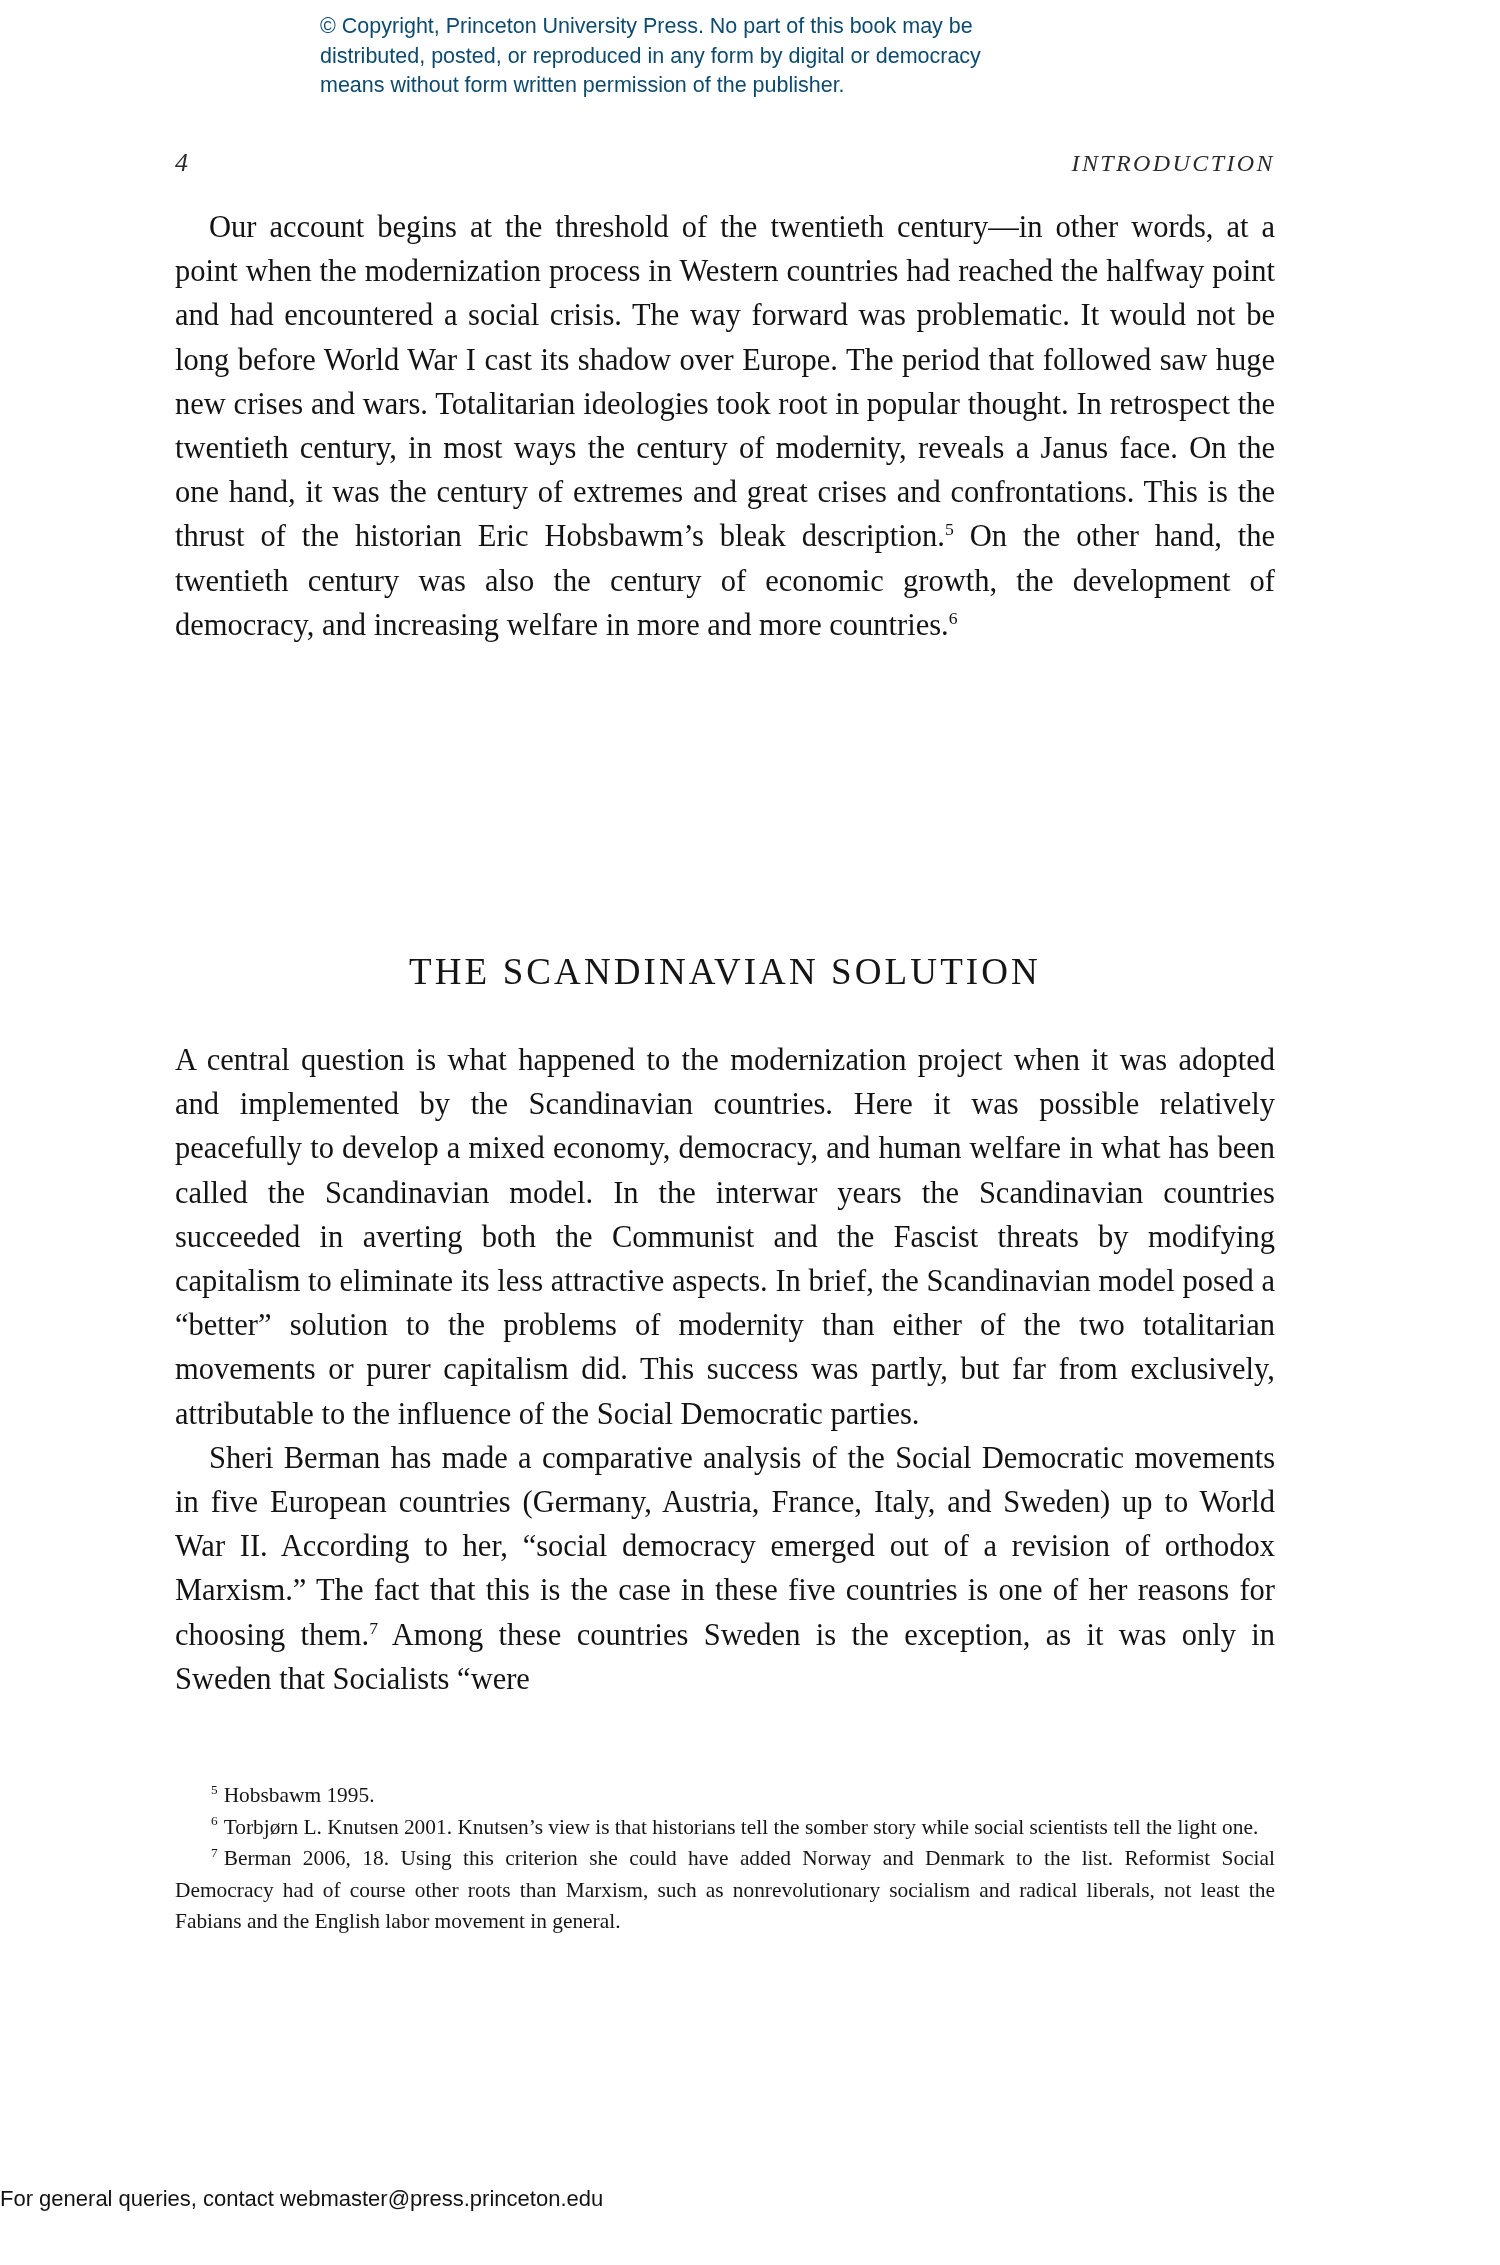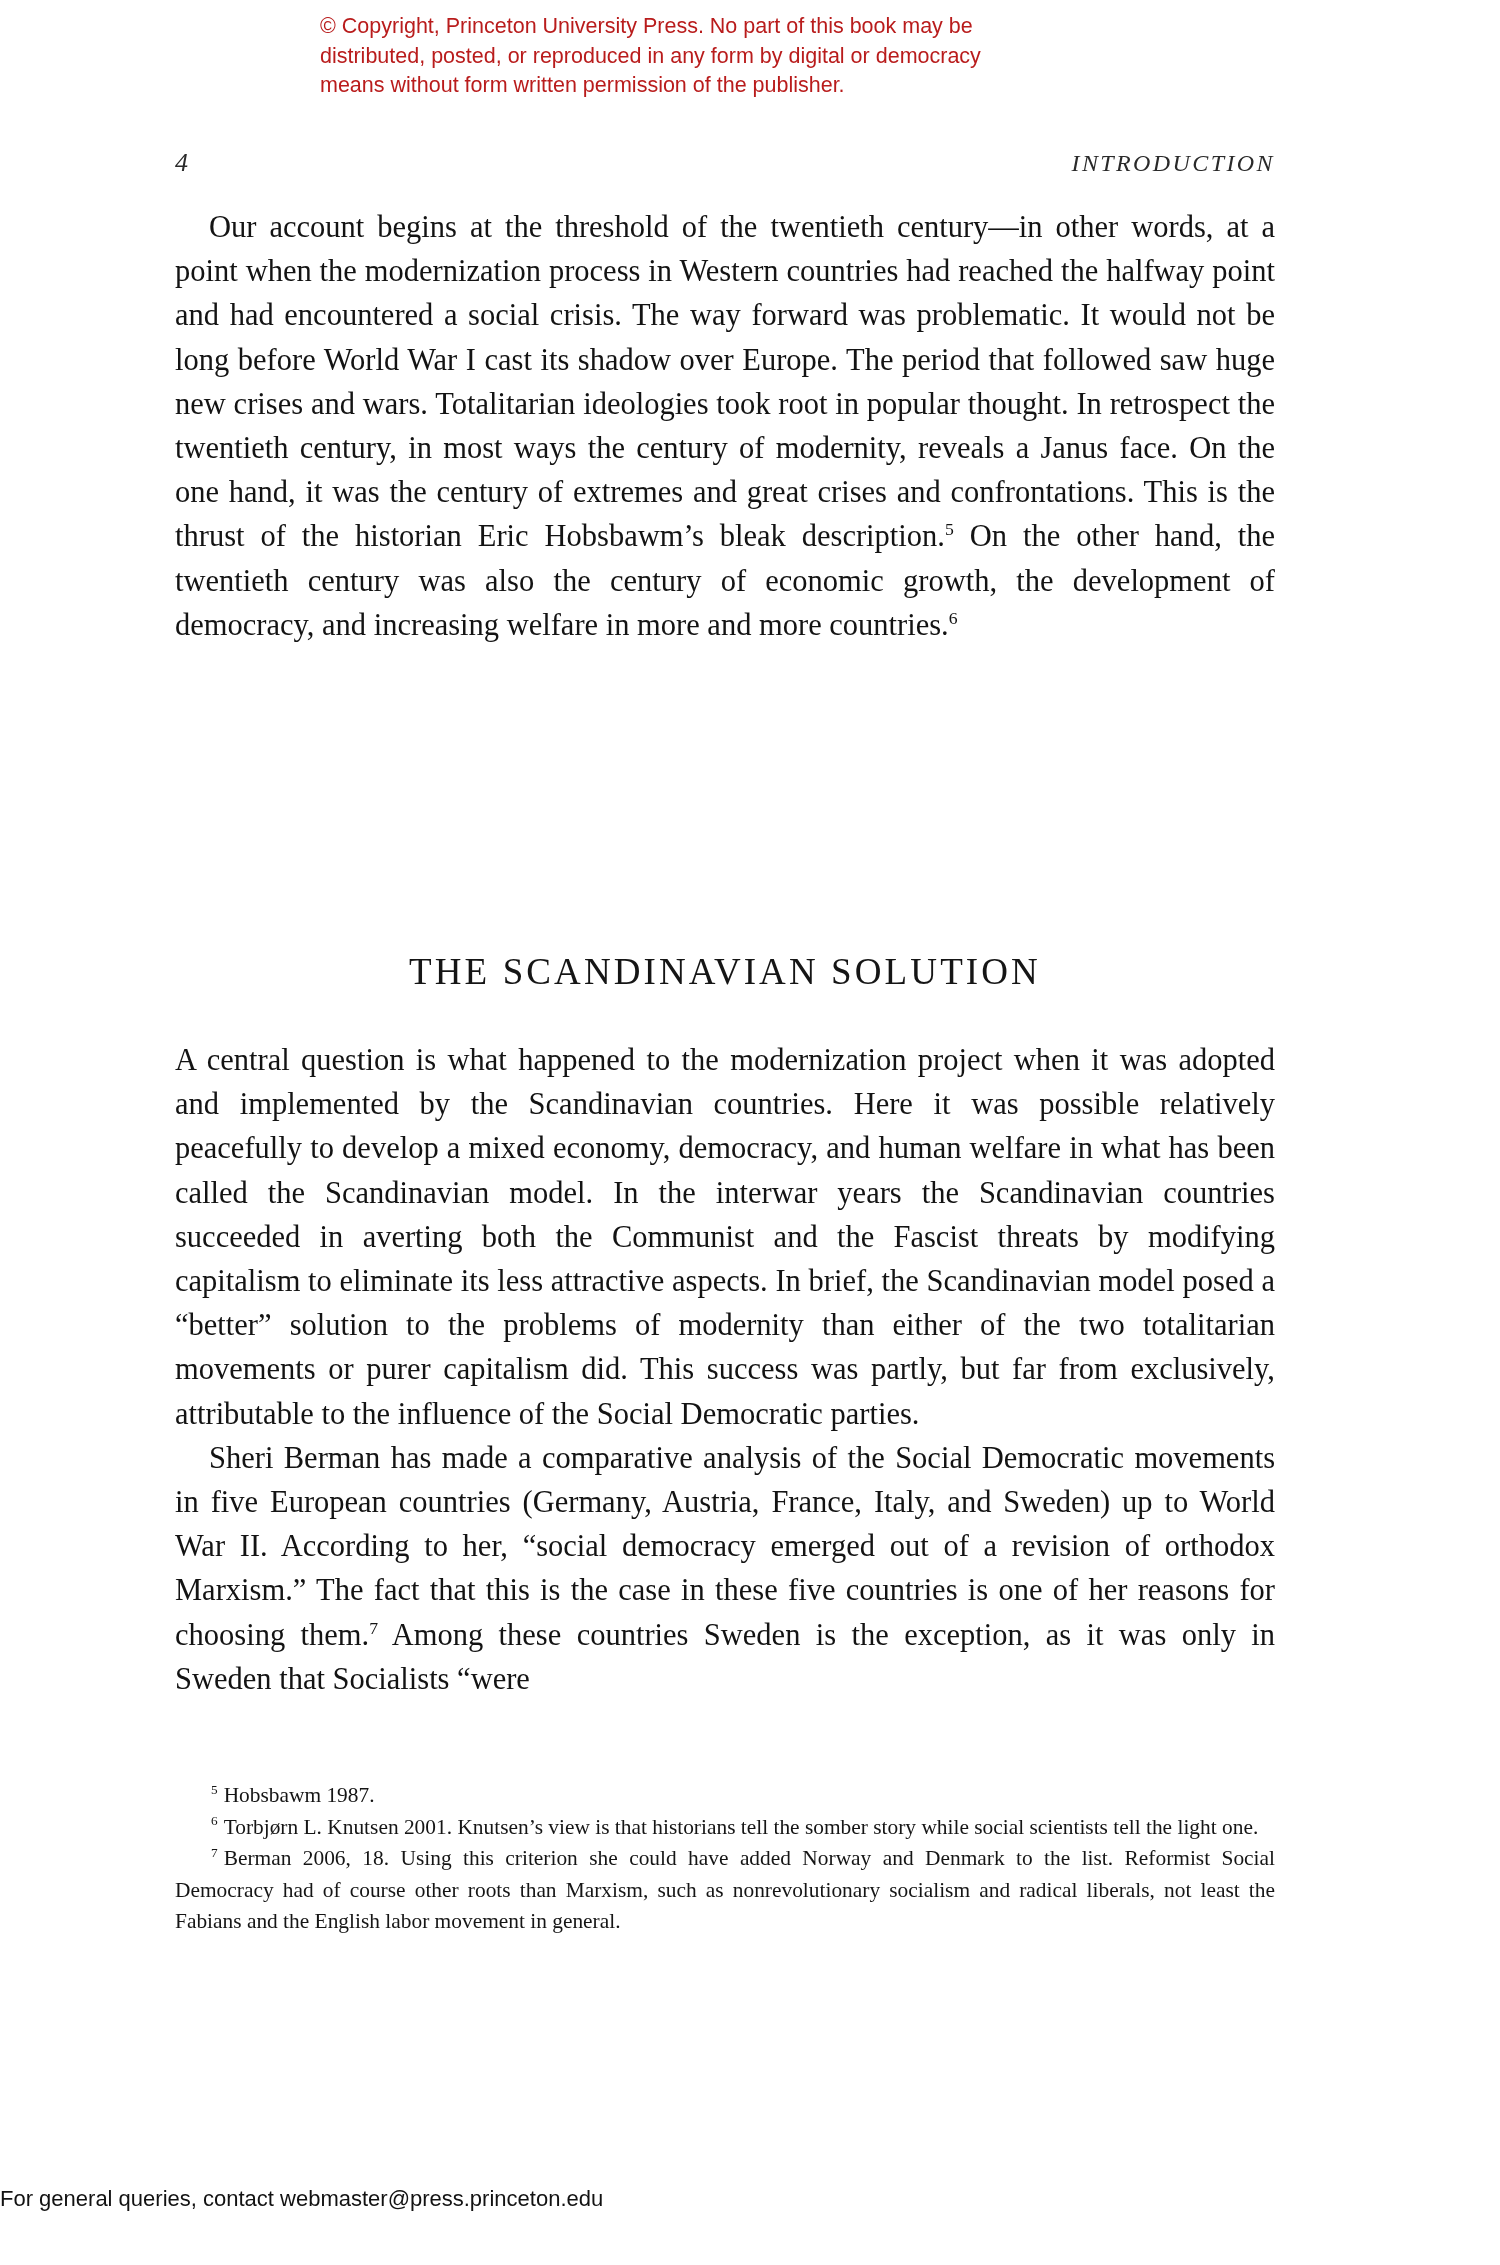--- a/index.html
+++ b/index.html
@@ -21,21 +21,21 @@
 
   
   .copyright-notice {
     position: absolute;
     left: 320px;
     top: 12px;
     width: 860px;
     font-family: "Liberation Sans", sans-serif;
     font-size: 21.5px;
     line-height: 1.38;
-    color: #b91c1c;
+    color: #0c4a6e;
     text-align: left;
   }
   .copyright-notice p {
     margin: 0;
   }
 
   
   .running-head {
     position: absolute;
     left: 175px;
@@ -160,20 +160,20 @@
   </div>
 
   <h2 class="section-heading">THE SCANDINAVIAN SOLUTION</h2>
 
   <div class="textblock-2">
     <p class="body-par">A central question is what happened to the modernization project when it was adopted and implemented by the Scandinavian countries. Here it was possible relatively peacefully to develop a mixed economy, democracy, and human welfare in what has been called the Scandinavian model. In the interwar years the Scandinavian countries succeeded in averting both the Communist and the Fascist threats by modifying capitalism to eliminate its less attractive aspects. In brief, the Scandinavian model posed a “better” solution to the problems of modernity than either of the two totalitarian movements or purer capitalism did. This success was partly, but far from exclusively, attributable to the influence of the Social Democratic parties.</p>
     <p class="body-par indent"><span>Sheri Berman has made a comparative analysis of the Social Democratic movements in five European countries (Germany, Austria, France, Italy, and Sweden) up to World War II. According to her, “social democracy emerged out of a revision of orthodox Marxism.” The fact that this is the case in these five countries is one of her reasons for choosing them.</span><sup class="fn">7</sup><span> Among these countries Sweden is the exception, as it was only in Sweden that Socialists “were</span></p>
   </div>
 
   <div class="footnotes">
-    <p class="footnote"><sup>5</sup><span>Hobsbawm 1987.</span></p>
+    <p class="footnote"><sup>5</sup><span>Hobsbawm 1995.</span></p>
     <p class="footnote"><sup>6</sup><span>Torbjørn L. Knutsen 2001. Knutsen’s view is that historians tell the somber story while social scientists tell the light one.</span></p>
     <p class="footnote"><sup>7</sup><span>Berman 2006, 18. Using this criterion she could have added Norway and Denmark to the list. Reformist Social Democracy had of course other roots than Marxism, such as nonrevolutionary socialism and radical liberals, not least the Fabians and the English labor movement in general.</span></p>
   </div>
 
   <div class="page-footer">For general queries, contact webmaster@press.princeton.edu</div>
 
 </div>
 
 </body></html>

